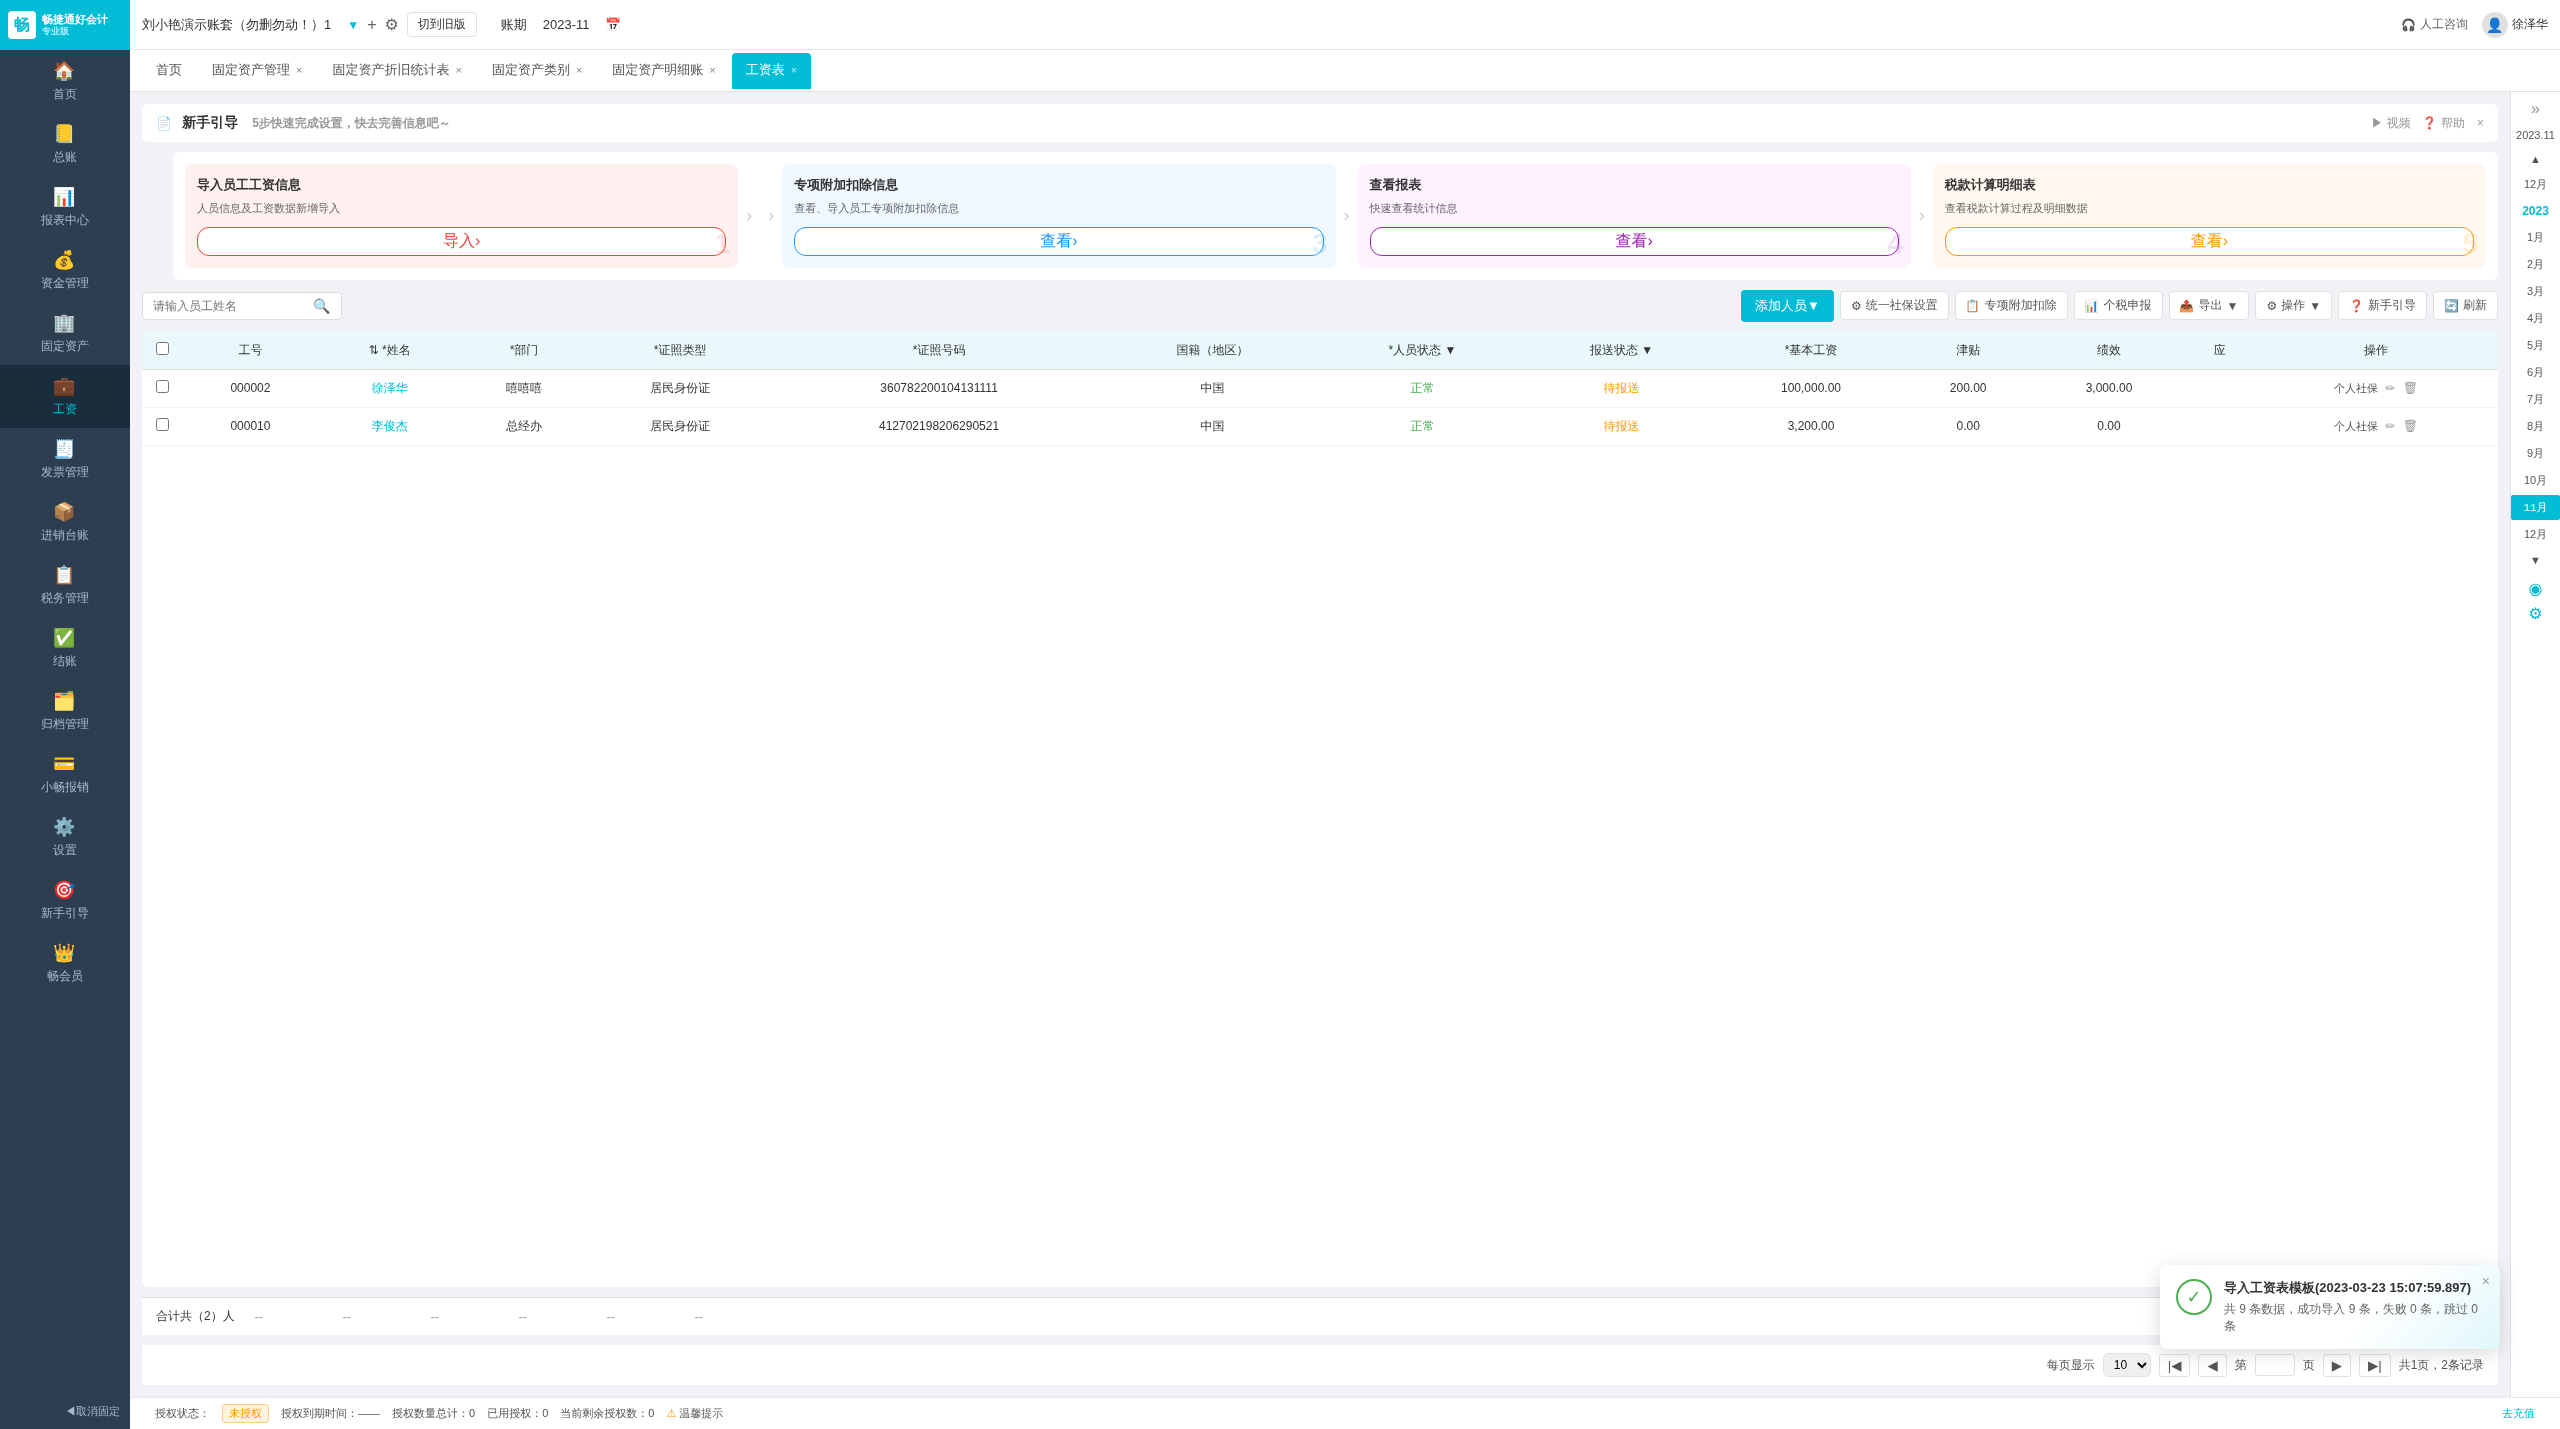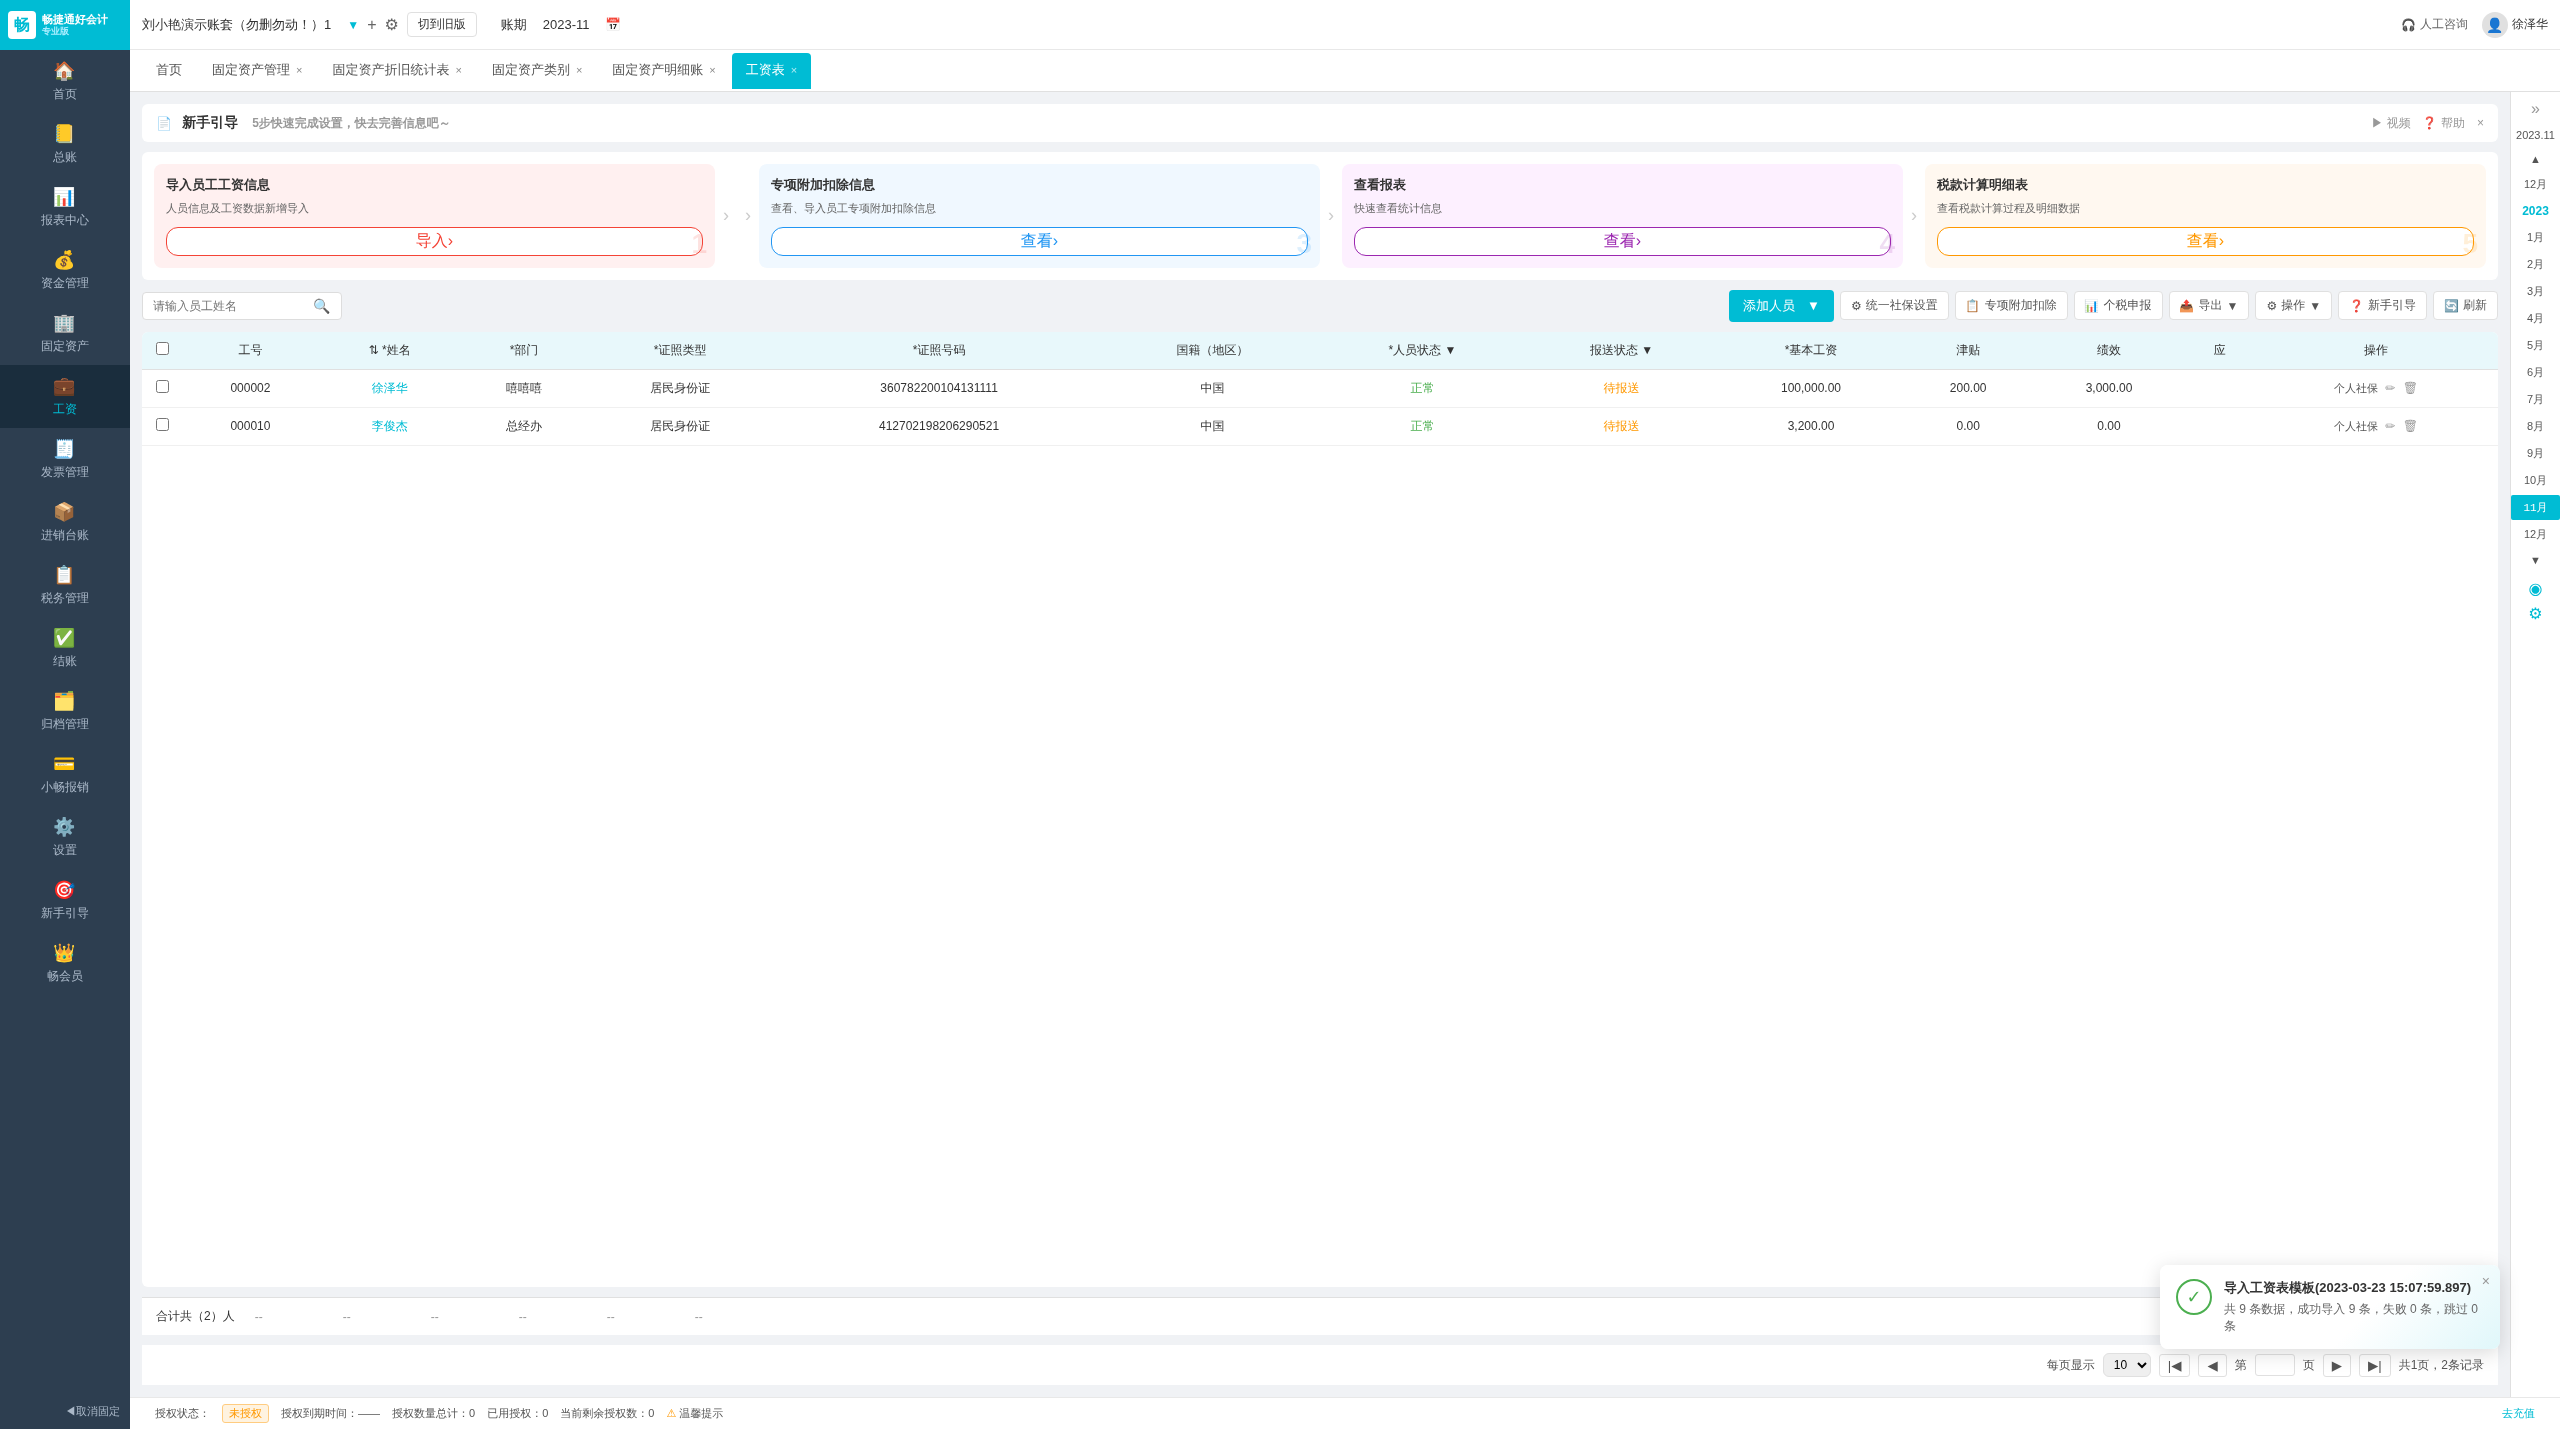--- a/index.html
+++ b/index.html
@@ -162,20 +162,21 @@
 
     
     .steps-container {
       background: white;
       border-radius: 6px;
       padding: 12px;
       display: flex;
       align-items: stretch;
       gap: 0;
       flex-shrink: 0;
+      margin-left: 31px;
     }
     .step {
       flex: 1;
       border-radius: 8px;
       padding: 12px;
       display: flex;
       flex-direction: column;
       gap: 6px;
       position: relative;
     }
@@ -251,21 +252,21 @@
     .add-btn {
       background: #00bcd4;
       color: white;
       border: none;
       border-radius: 4px;
       padding: 7px 14px;
       font-size: 13px;
       cursor: pointer;
       display: flex;
       align-items: center;
-      gap: 12px;
+      gap: 0;
     }
     .toolbar-actions { margin-left: auto; display: flex; align-items: center; gap: 6px; }
     .tool-btn {
       background: white;
       border: 1px solid #e0e0e0;
       border-radius: 4px;
       padding: 5px 10px;
       font-size: 12px;
       color: #555;
       cursor: pointer;

